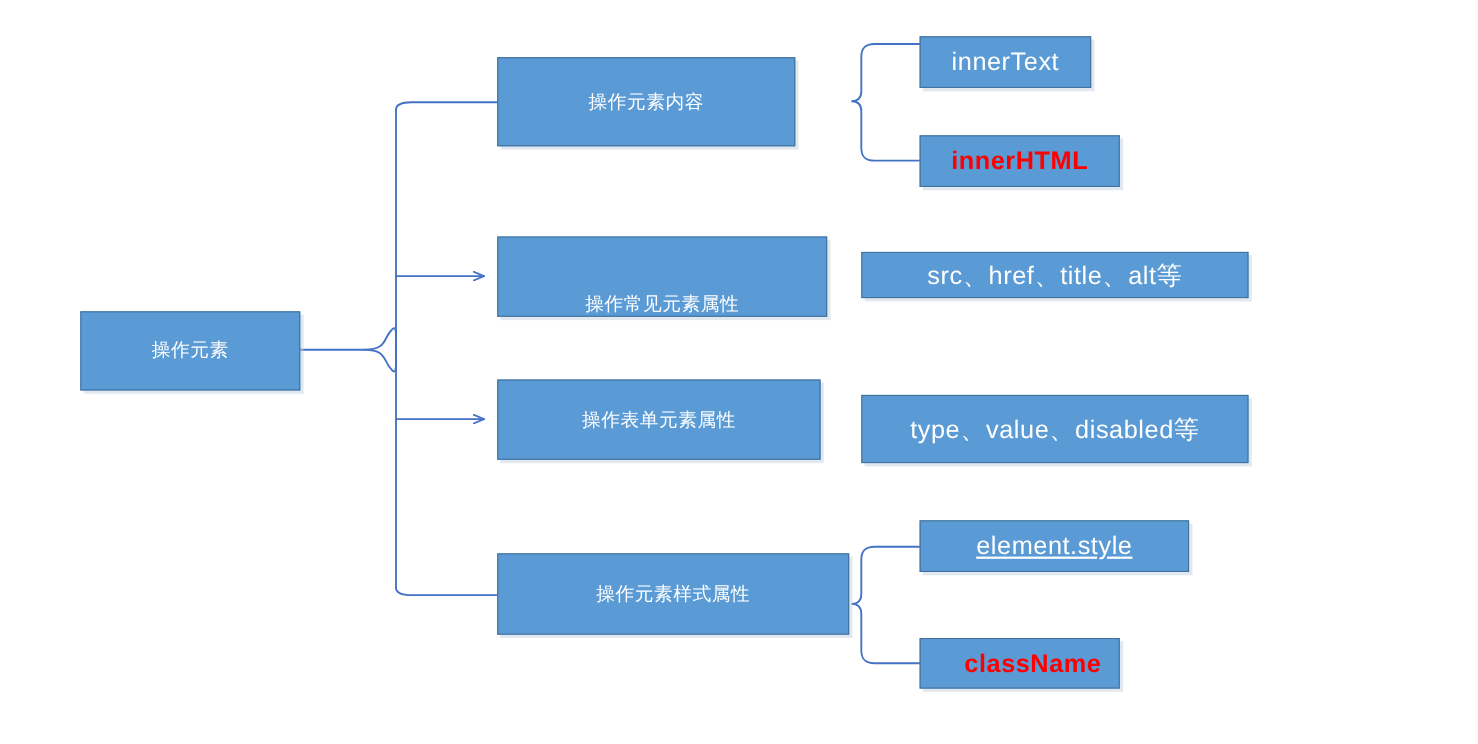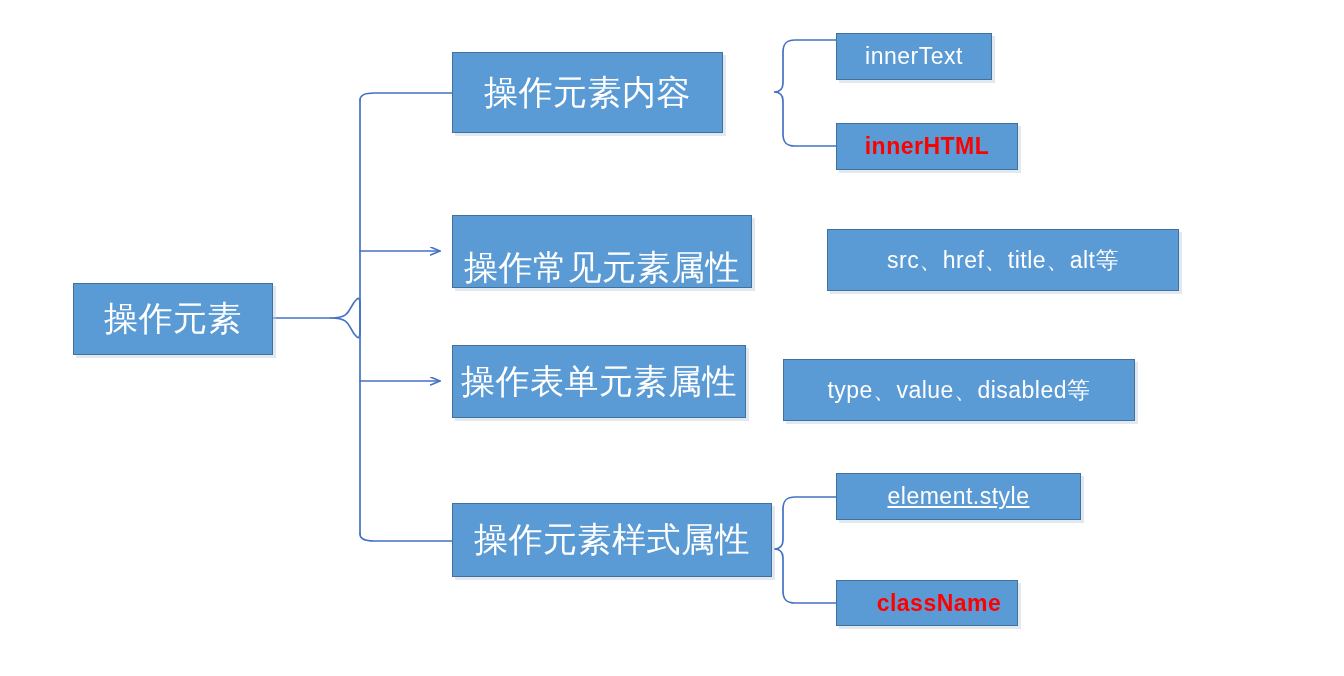--- a/index.html
+++ b/index.html
@@ -35,21 +35,21 @@
     display: flex;
     align-items: center;
     justify-content: center;
     text-align: center;
     color: #ffffff;
     line-height: 1.15;
     letter-spacing: 0.5px;
     z-index: 2;
   }
   .node.cjk {
-    font-size: 34px;
+    font-size: 17px;
   }
   .node.latin {
     font-size: 23px;
   }
   .node.red {
     color: #FF0000;
     font-weight: bold;
   }
   .node .label {
     display: block;
@@ -121,21 +121,21 @@
   </div>
 
   <div class="node latin" style="left:836px; top:17px; width:156px; height:47px;margin-top:16px;">
     <span class="label">innerText</span>
   </div>
 
   <div class="node latin red" style="left:836px; top:123px; width:182px; height:47px;">
     <span class="label">innerHTML</span>
   </div>
 
-  <div class="node latin" style="left:783px; top:229px; width:352px; height:62px;margin-left:44px;">
+  <div class="node latin" style="left:783px; top:229px; width:352px; height:42px;">
     <span class="label">src、href、title、alt等</span>
   </div>
 
   <div class="node latin" style="left:783px; top:359px; width:352px; height:62px;">
     <span class="label">type、value、disabled等</span>
   </div>
 
   <div class="node latin" style="left:836px; top:473px; width:245px; height:47px;text-decoration:underline;">
     <span class="label">element.style</span>
   </div>

